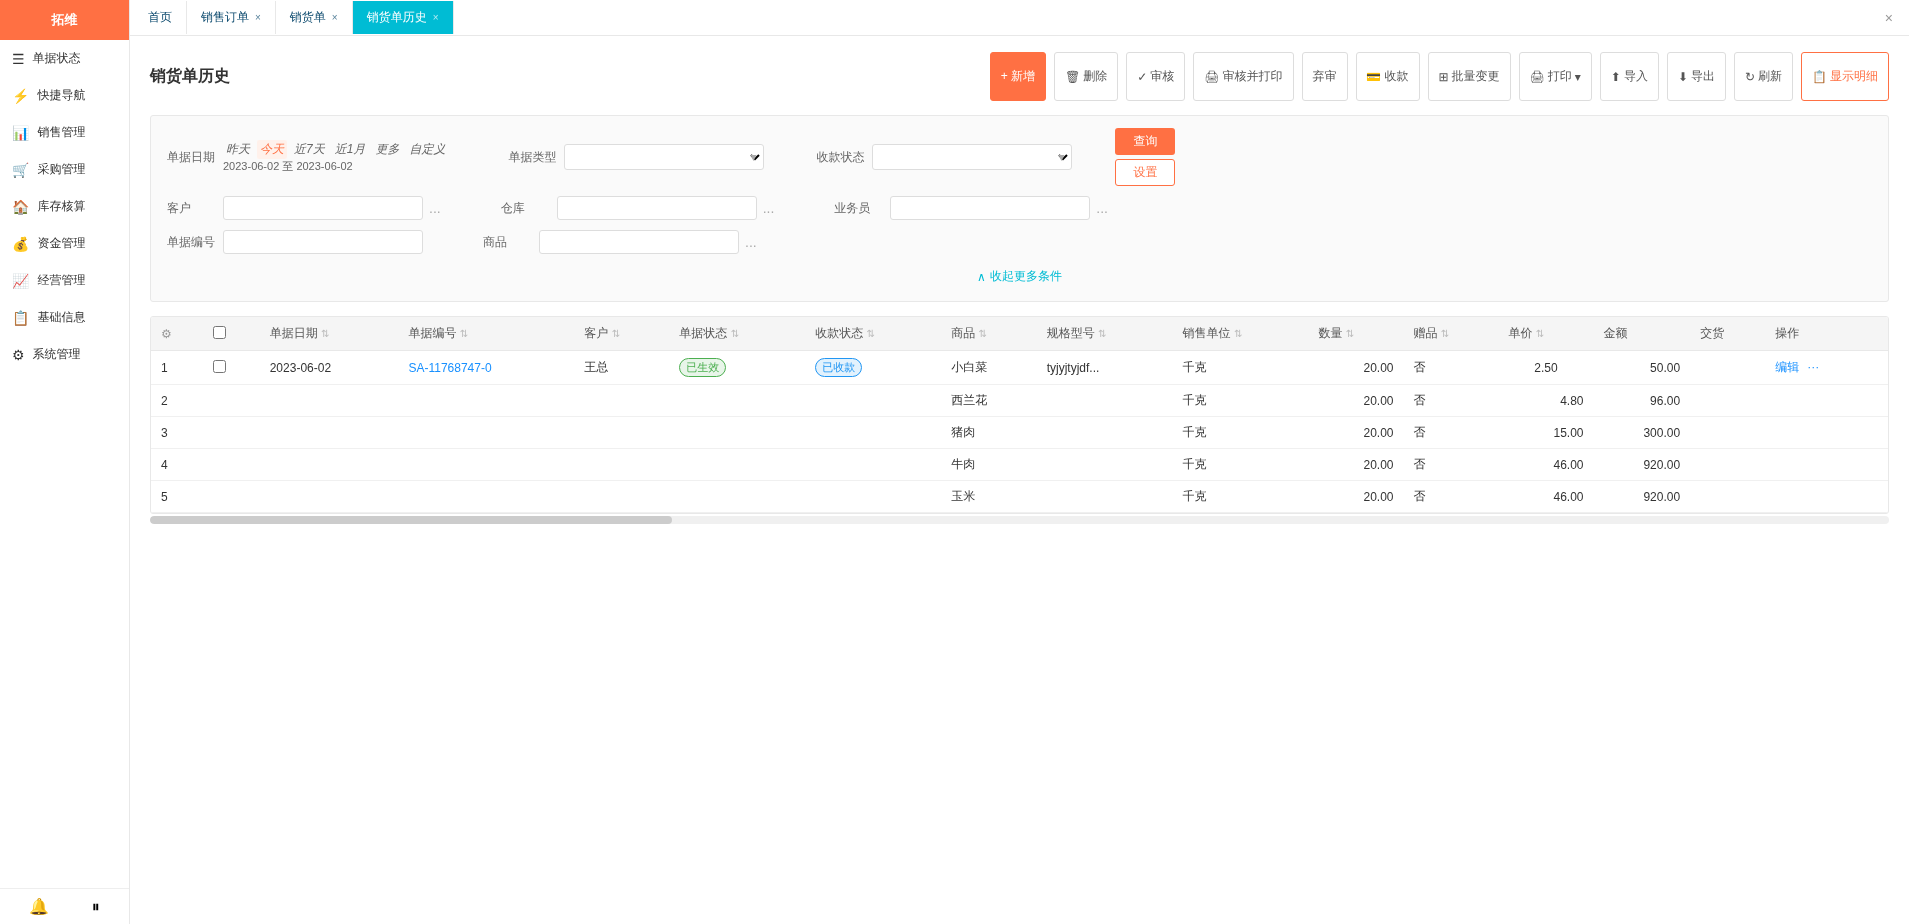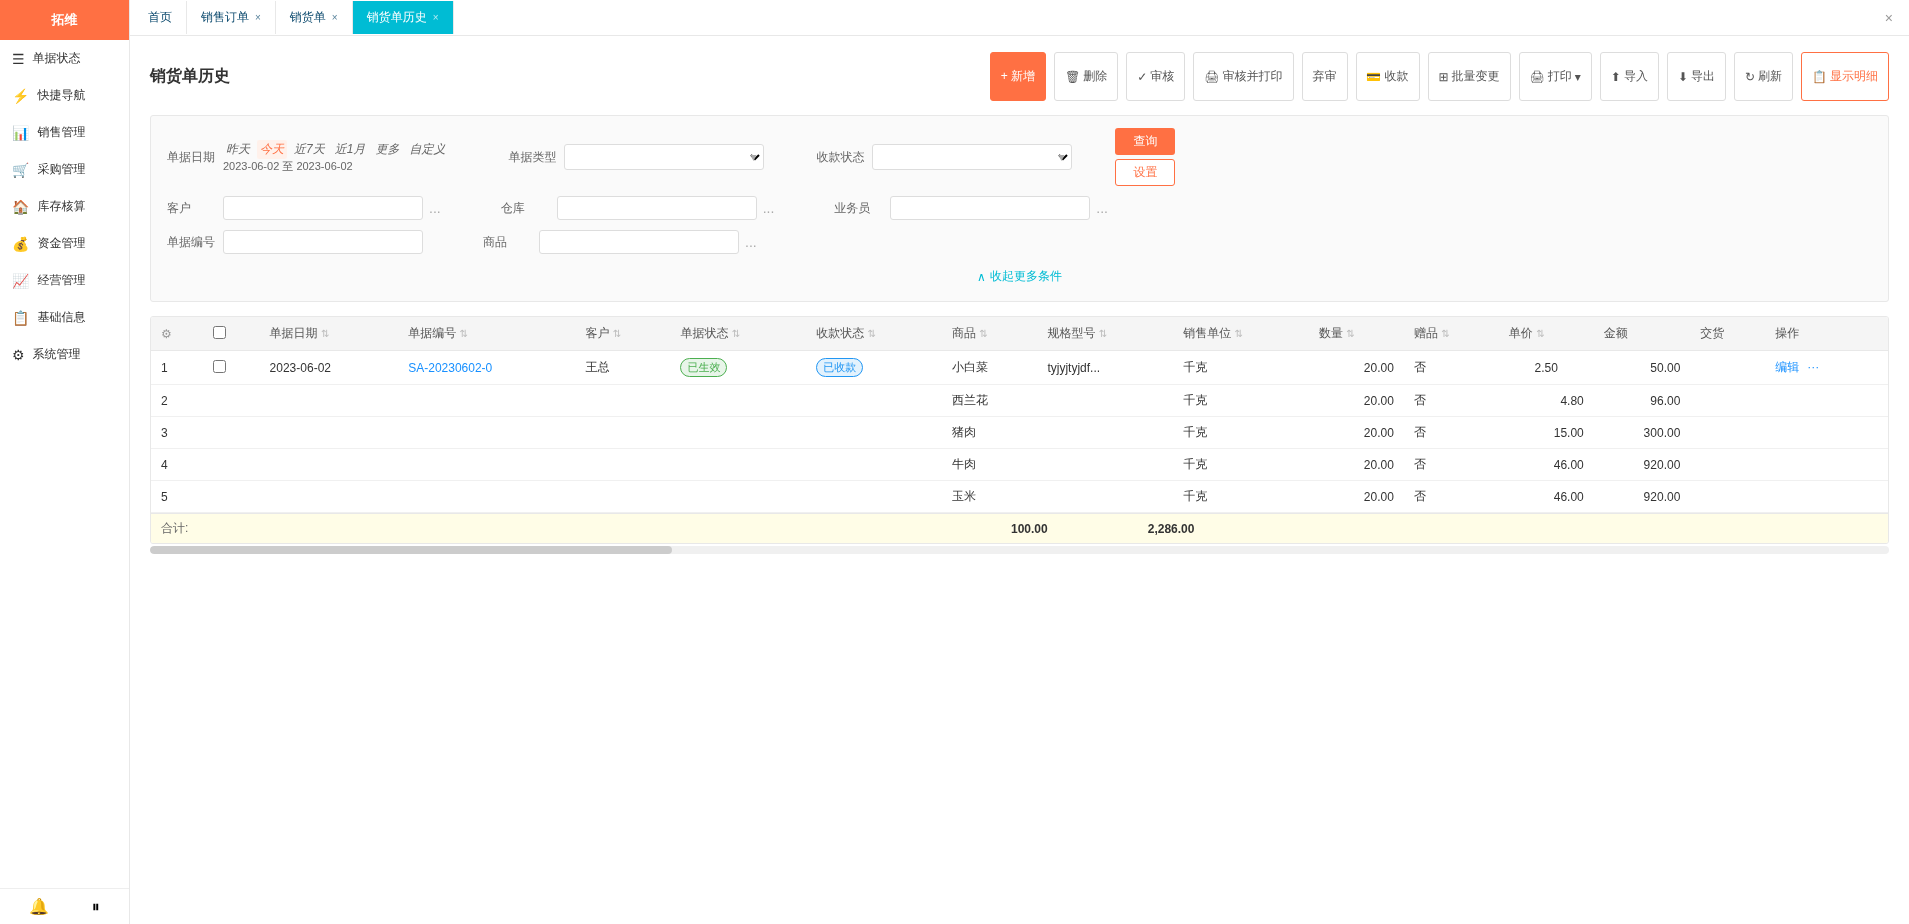--- a/index.html
+++ b/index.html
@@ -548,21 +548,21 @@
             <th><span>金额</span></th>
             <th><span>交货</span></th>
             <th><span>操作</span></th>
           </tr>
         </thead>
         <tbody id="table-body">
         <tr>
       <td>1</td>
       <td><input type="checkbox" style=""></td>
       <td>2023-06-02</td>
-      <td><span style="color:#1890ff;cursor:pointer;">SA-20230602-0</span></td>
+      <td><span style="color:#1890ff;cursor:pointer;">SA-11768747-0</span></td>
       <td>王总</td>
       <td><span class="badge badge-green">已生效</span></td>
       <td><span class="badge badge-blue">已收款</span></td>
       <td>小白菜</td>
       <td>tyjyjtyjdf...</td>
       <td>千克</td>
       <td style="text-align:right;">20.00</td>
       <td>否</td>
       <td style="text-align:center;">2.50</td>
       <td style="text-align:right;">50.00</td>
@@ -637,25 +637,20 @@
       <td style="text-align:right;">20.00</td>
       <td>否</td>
       <td style="text-align:right;">46.00</td>
       <td style="text-align:right;">920.00</td>
       <td></td>
       <td></td>
     </tr>
           </tbody>
       </table>
 
-      <div class="summary-row">
-        <span class="summary-label">合计:</span>
-        <span class="summary-qty">100.00</span>
-        <span class="summary-amount">2,286.00</span>
-      </div>
     </div>
 
     <div class="scrollbar-area">
       <div class="scrollbar-thumb"></div>
     </div>
 
 
   </div>
 </div>
 

